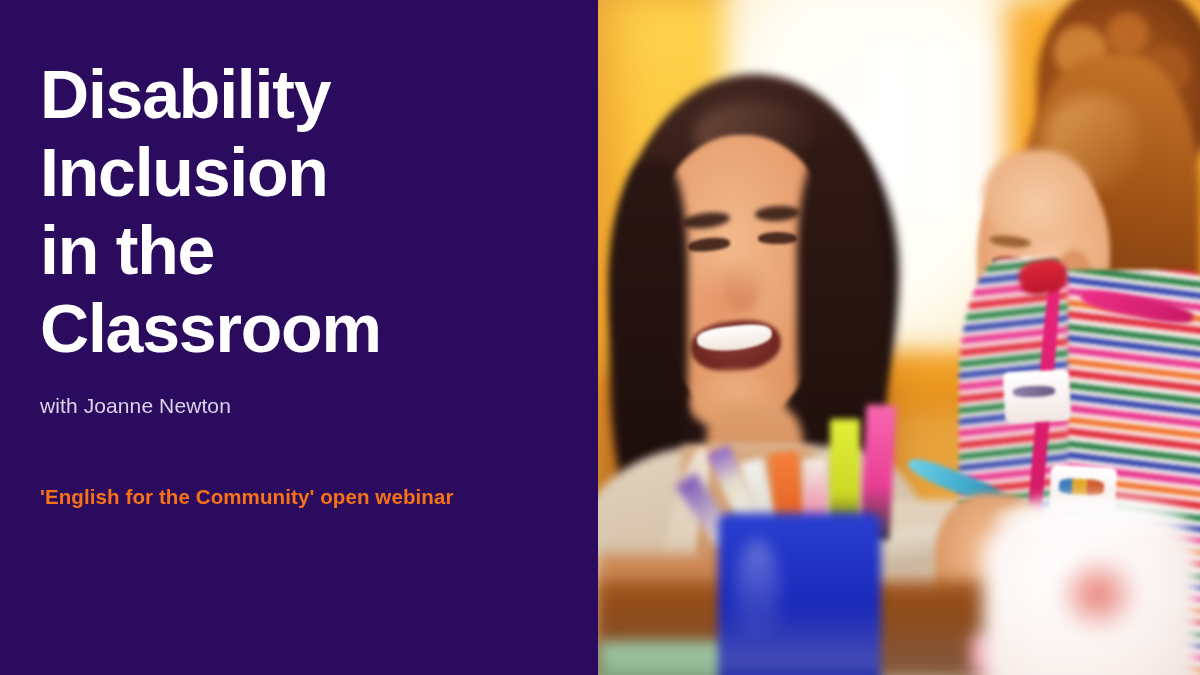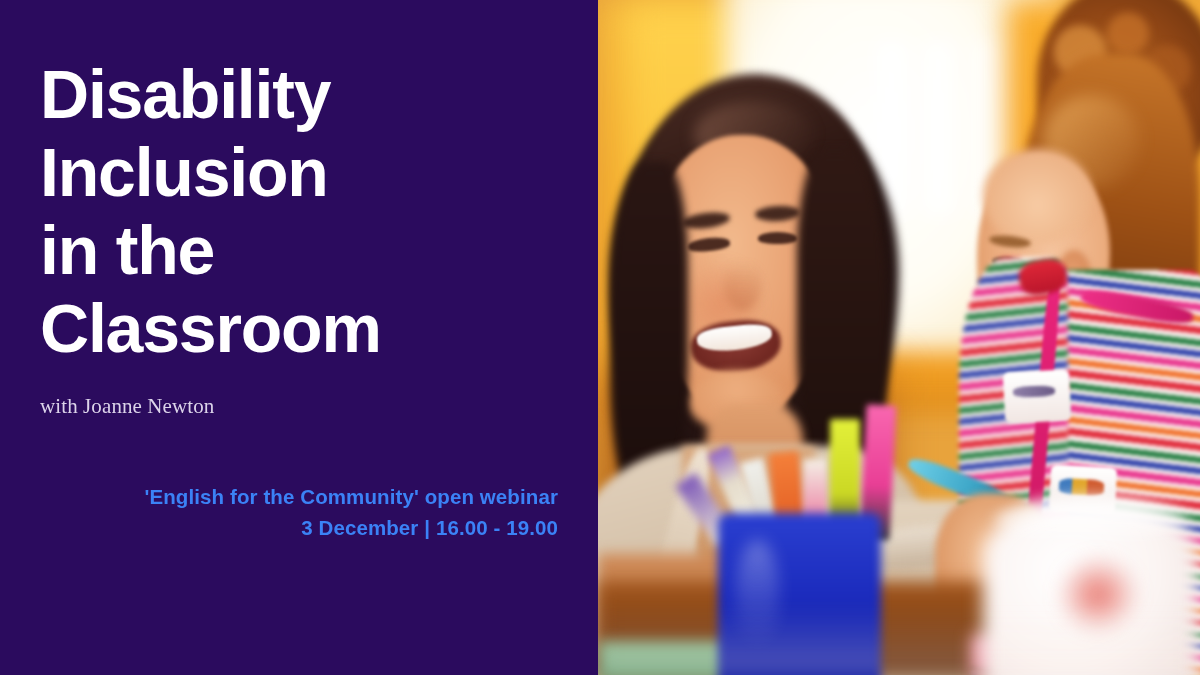--- a/index.html
+++ b/index.html
@@ -43,31 +43,29 @@
     white-space: pre-line;
   }
 
   .presenter {
     margin: 26px 0 17px 0;
     color: #DCD4EA;
     font-size: 21px;
     font-weight: normal;
     line-height: 26px;
     letter-spacing: 0.1px;
-    font-family: Liberation Serif, serif;
   }
 
   .details {
     margin: 62px 0 4px 0;
-    color: #3b82f6;
+    color: #f97316;
     font-size: 20.5px;
     font-weight: bold;
     line-height: 31px;
     letter-spacing: 0.1px;
-    text-align: right;
   }
   .details .detail-line { display: block; }
 
   .hashtags {
     position: absolute;
     left: 40px;
     top: 588px;
     margin: 0;
     color: #CFC4E4;
     font-size: 21px;
@@ -535,21 +533,20 @@
 
     <h1 class="title">Disability
 Inclusion
 in the
 Classroom</h1>
 
     <p class="presenter">with Joanne Newton</p>
 
     <div class="details">
       <span class="detail-line">'English for the Community' open webinar</span>
-      <span class="detail-line">3 December  |  16.00 - 19.00</span>
     </div>
 
   </div>
 
   <div class="photo">
     <div class="layer wall-left"></div>
     <div class="layer wall-yellowblock"></div>
     <div class="layer window"></div>
     <div class="layer shelf-items"></div>
     <div class="layer window-sill"></div>

